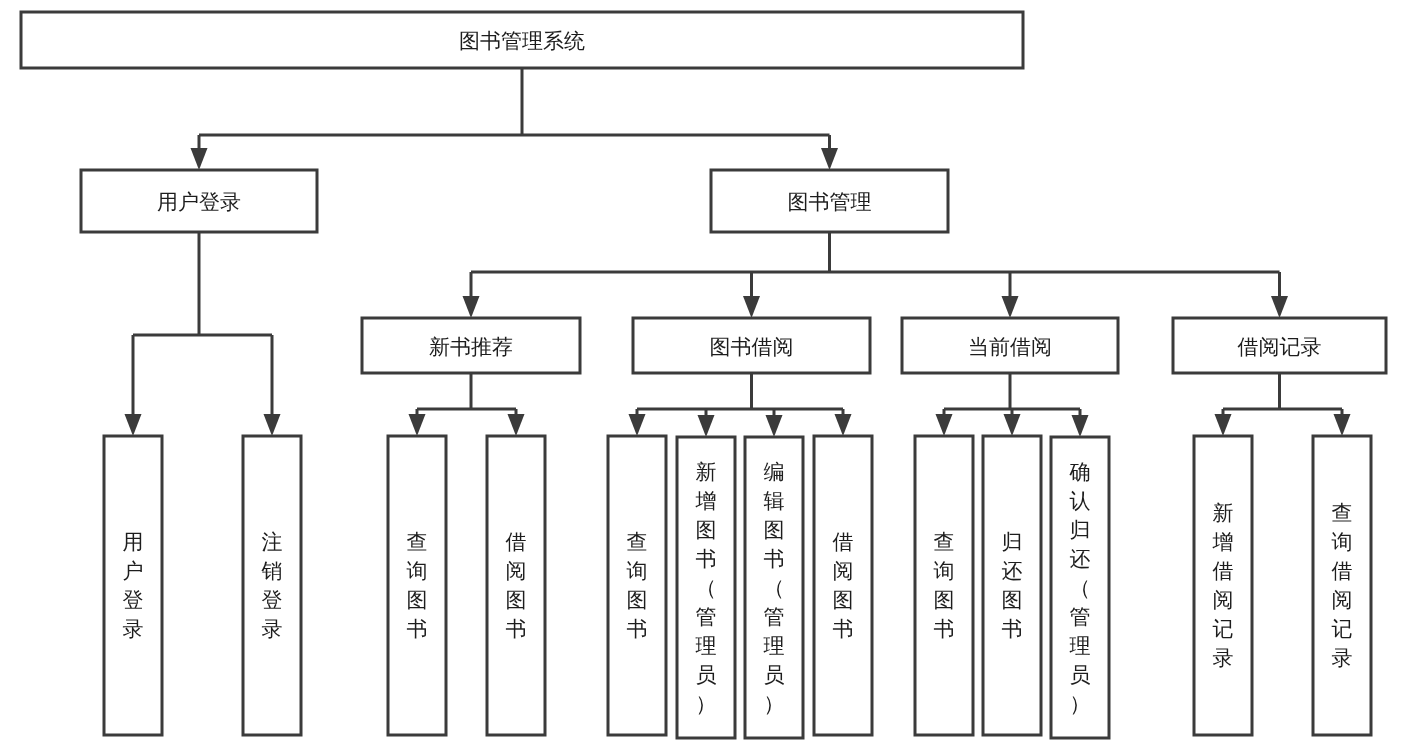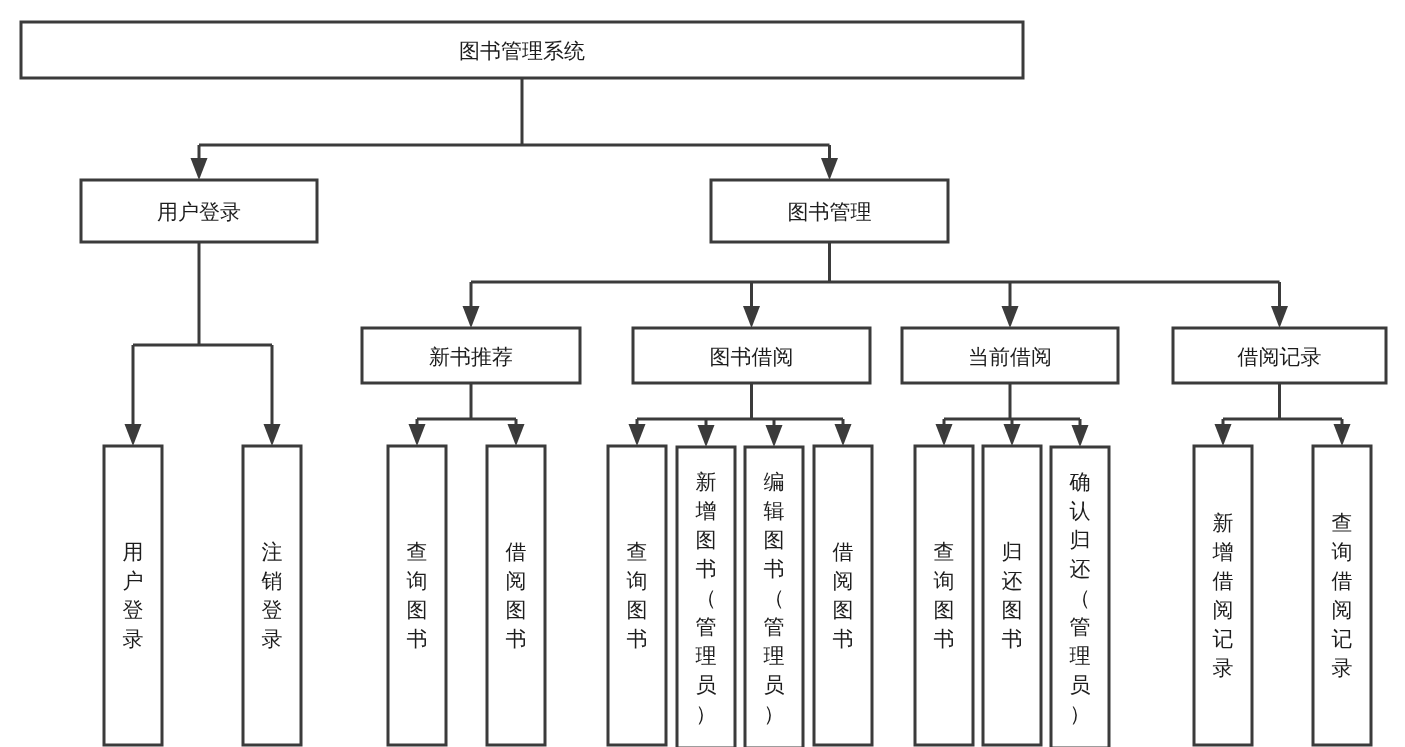--- a/index.html
+++ b/index.html
@@ -10,21 +10,21 @@
   body {
     width: 1405px;
     height: 747px;
     font-family: "DejaVu Sans", "Liberation Sans", sans-serif;
     overflow: hidden;
     position: relative;
   }
   #diagram-root {
     position: absolute;
     left: 0;
-    top: 10px;
+    top: 0;
     width: 1405px;
     height: 606px;
   }
   svg#flow {
     display: block;
     width: 1405px;
     height: 747px;
   }
   .node-box {
     fill: #ffffff;

